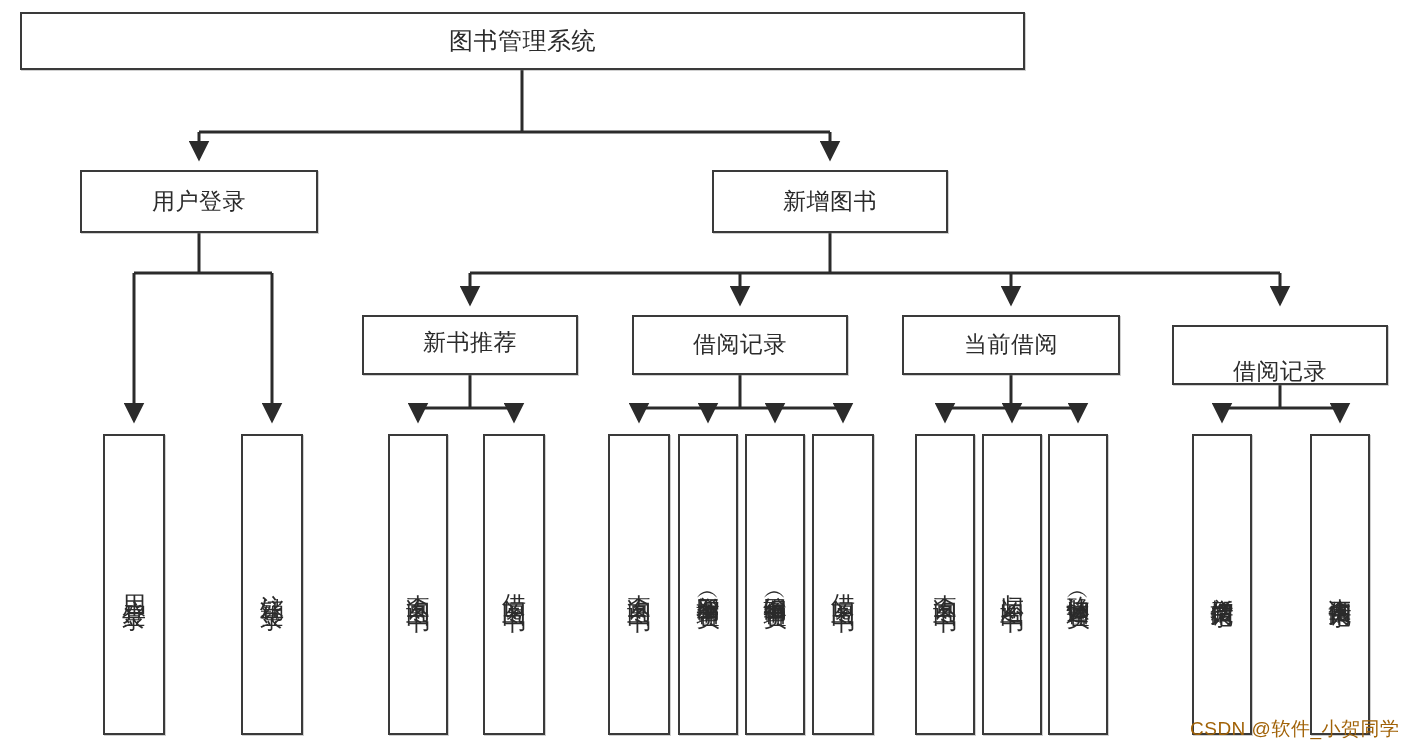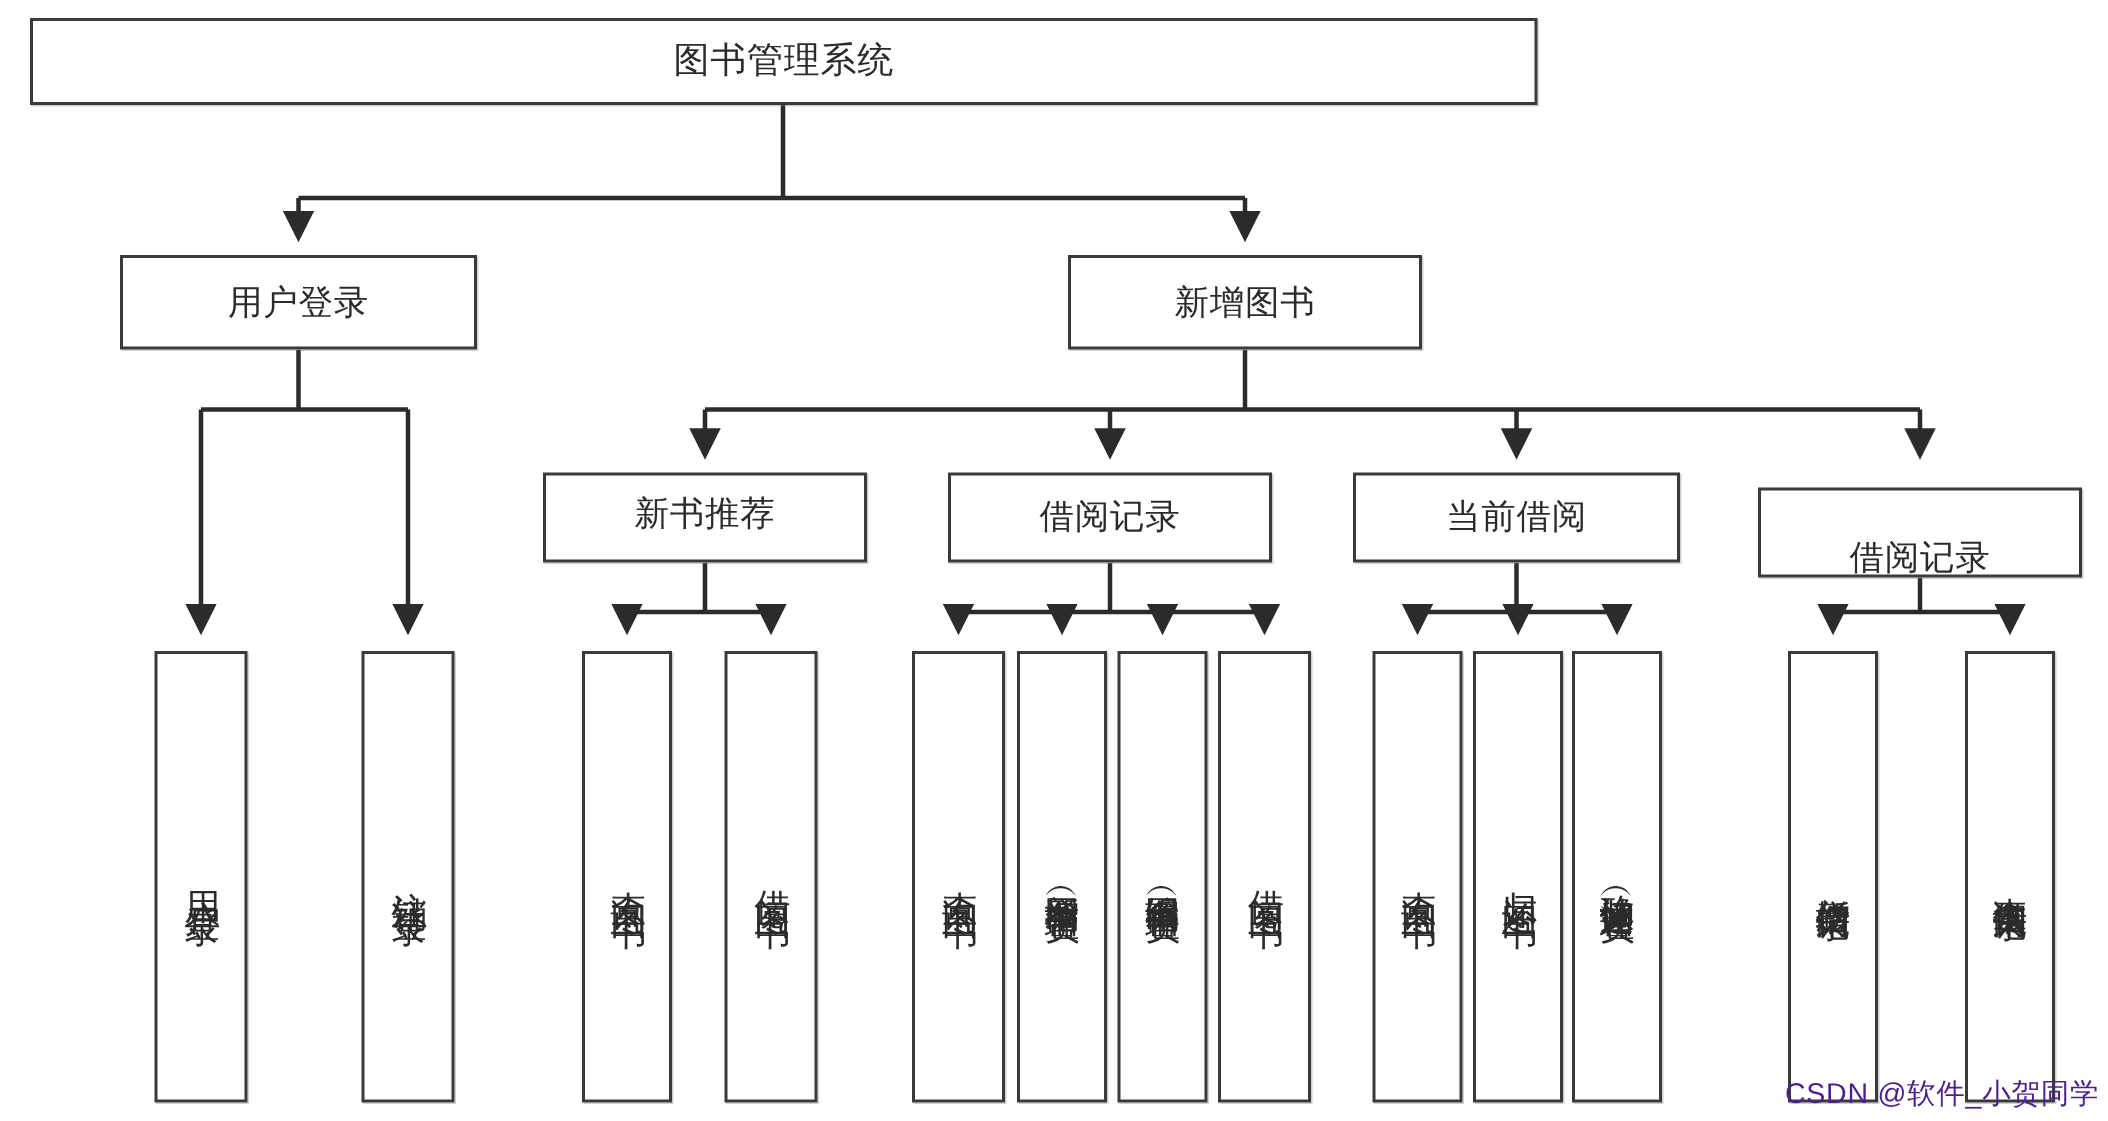--- a/index.html
+++ b/index.html
@@ -62,21 +62,21 @@
     line-height: 1.0;
     letter-spacing: 5px;
     white-space: nowrap;
   }
   .node.v.tight .label {
     letter-spacing: 1.5px;
     font-size: 23px;
   }
   .watermark {
     position: absolute;
-    color: #4c1d95;
+    color: #a16207;
     font-size: 19px;
     white-space: nowrap;
     letter-spacing: 0.5px;
   }
 </style>
 </head>
 <body>
 
 <div id="canvas">
 

